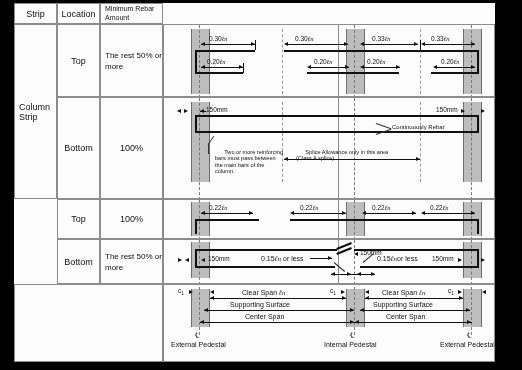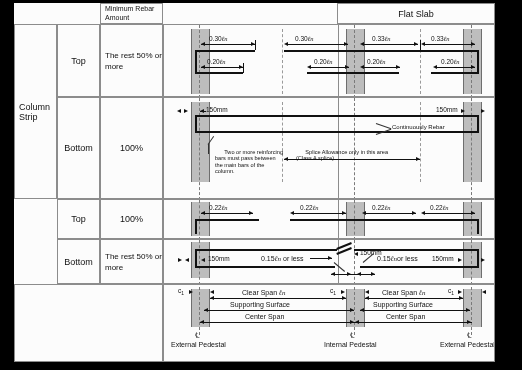--- a/index.html
+++ b/index.html
@@ -36,25 +36,28 @@
   .ped{position:absolute;font-size:7px;white-space:nowrap;}
   em.it{font-style:italic;font-family:"Liberation Serif",serif;}
   sub{font-size:75%;}
 </style>
 </head>
 <body>
 
 <div id="root">
 <div id="sheet">
 
+  <div class="cell lbl" style="left:0px;top:0px;width:43px;height:21px;">
+    <span>Strip</span>
+  </div>
+  <div class="cell lbl" style="left:43px;top:0px;width:43px;height:21px;">
+    <span>Location</span>
+  </div>
   <div class="cell tiny left" style="left:86px;top:0px;width:63px;height:21px;">
     <span>Minimum Rebar Amount</span>
-  </div>
-  <div class="cell lbl" style="left:323px;top:0px;width:158px;height:21px;">
-    <span>Flat Slab</span>
   </div>
 
   <div class="cell lbl left" style="left:0px;top:21px;width:43px;height:175px;">
     <span>Column Strip</span>
   </div>
 
   <div class="cell lbl" style="left:43px;top:21px;width:43px;height:73px;">
     <span>Top</span>
   </div>
   <div class="cell lbl left" style="left:86px;top:21px;width:63px;height:73px;font-size:8px;line-height:11px;">

